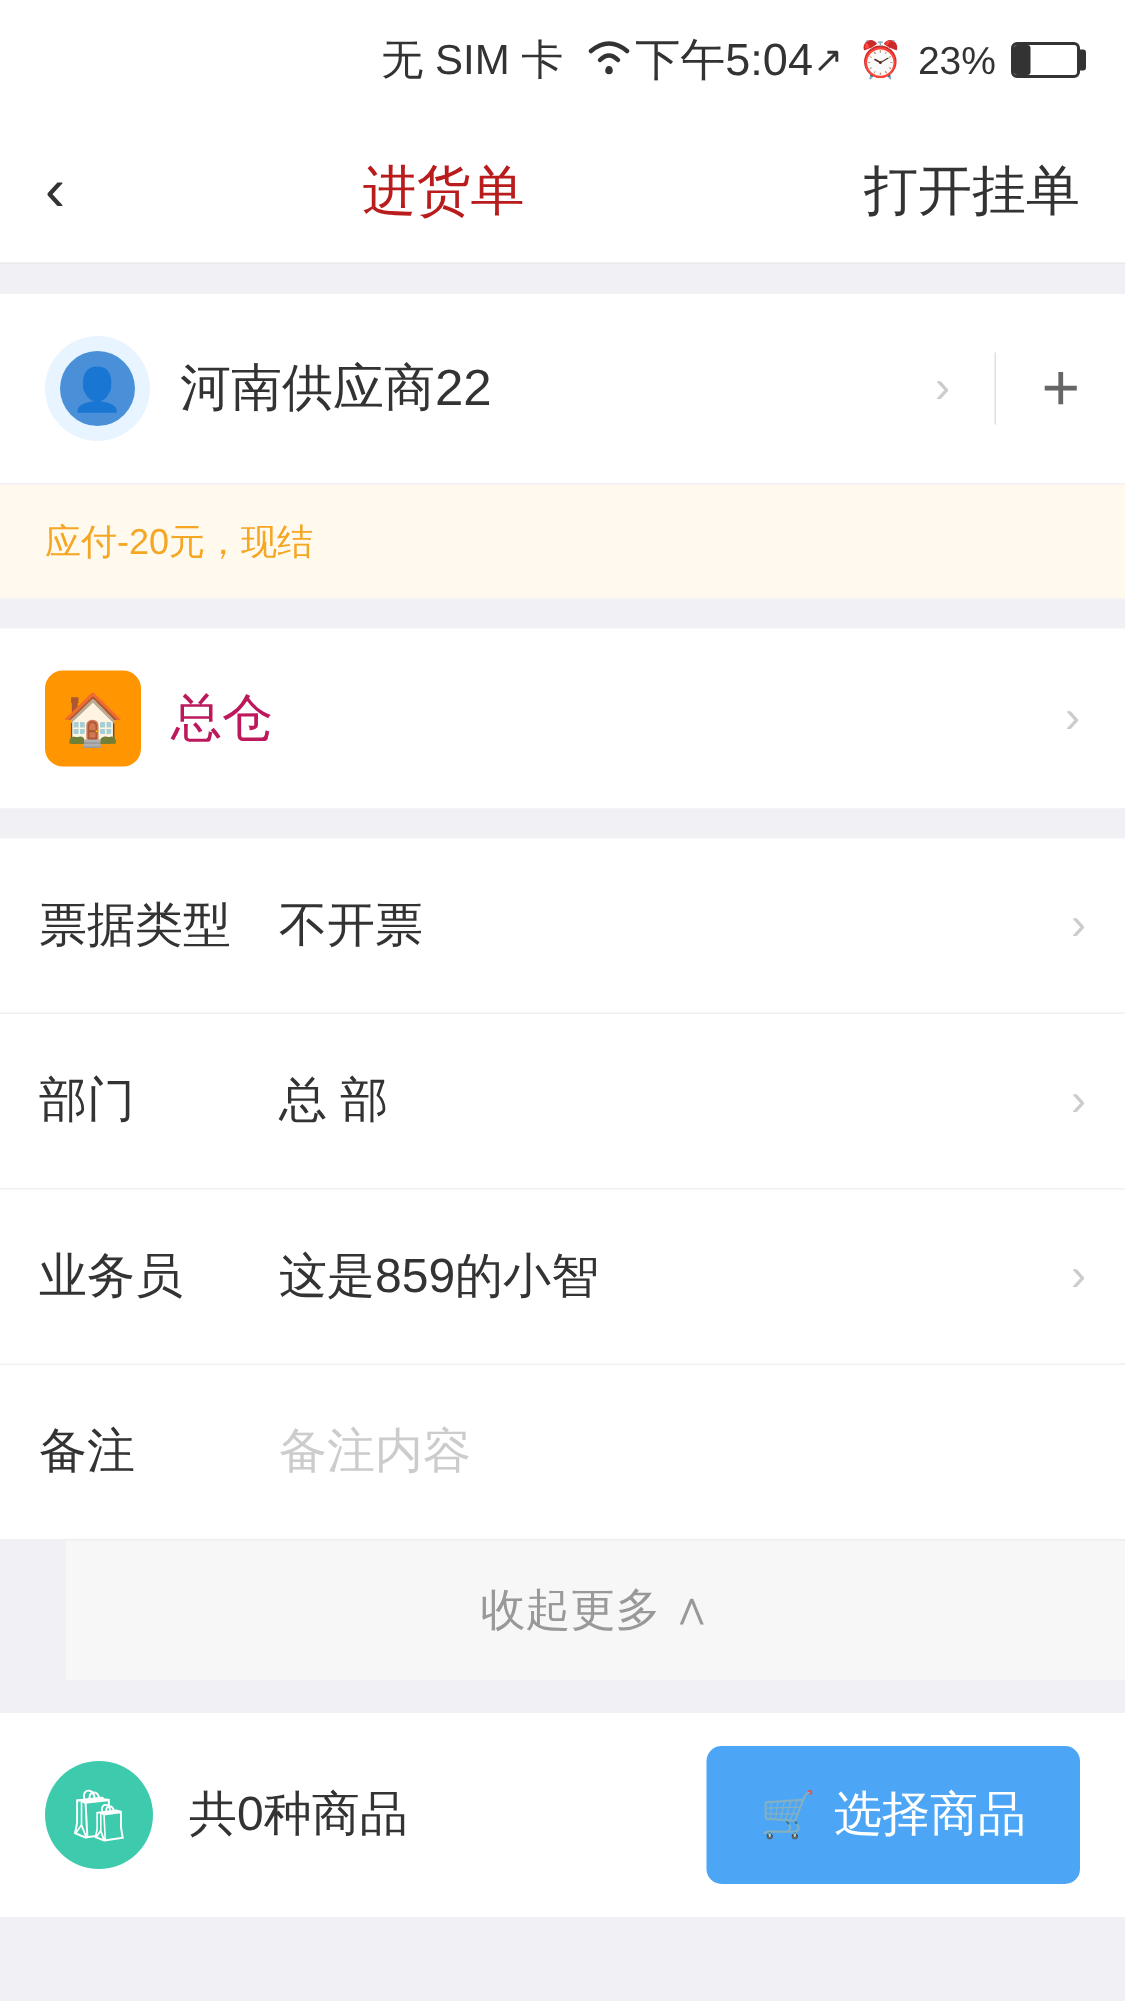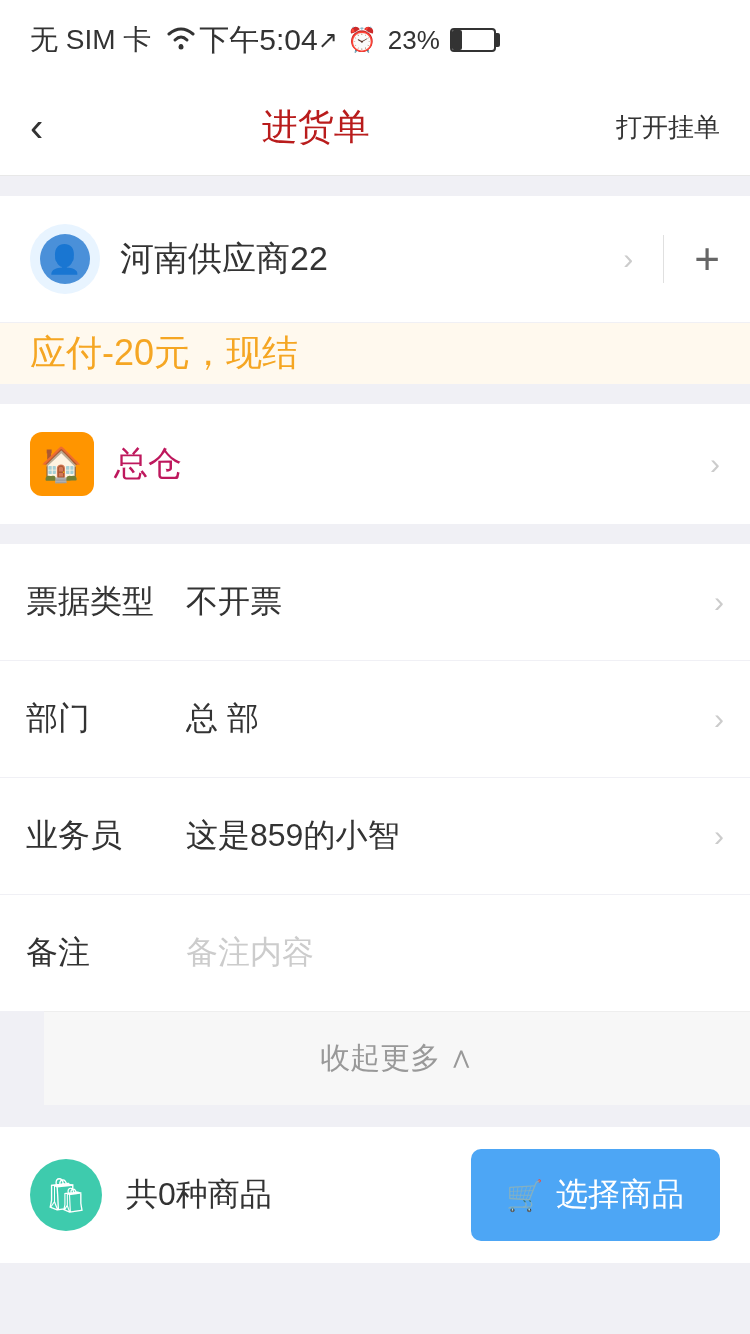--- a/index.html
+++ b/index.html
@@ -13,21 +13,21 @@
       color: #333;
     }
 
     
     .status-bar {
       width: 100%;
       height: 80px;
       background: #fff;
       display: flex;
       align-items: center;
-      justify-content: flex-start;
+      justify-content: flex-end;
       padding: 0 30px;
       font-size: 28px;
       color: #333;
     }
     .status-left { display: flex; align-items: center; gap: 12px; }
     .status-center { font-weight: 500; font-size: 30px; }
     .status-right { display: flex; align-items: center; gap: 10px; font-size: 26px; }
 
     
     .nav-bar {
@@ -44,21 +44,21 @@
       font-size: 40px;
       color: #333;
       cursor: pointer;
     }
     .nav-title {
       font-size: 36px;
       font-weight: 500;
       color: #b91c1c;
     }
     .nav-action {
-      font-size: 26px;
+      font-size: 36px;
       color: #333;
       cursor: pointer;
       margin-left: 28px;
     }
 
     
     .section-gap {
       height: 20px;
       background: #f0f0f5;
     }
@@ -117,22 +117,22 @@
     }
     .plus-btn {
       font-size: 44px;
       color: #666;
       font-weight: 300;
     }
 
     
     .notice-bar {
       background: #fff9ee;
-      padding: 6px 30px;
-      font-size: 36px;
+      padding: 22px 30px;
+      font-size: 24px;
       color: #f5a623;
       border-top: 1px solid #f0f0f5;
     }
 
     
     .warehouse-row {
       display: flex;
       align-items: center;
       padding: 28px 30px;
       background: #fff;

